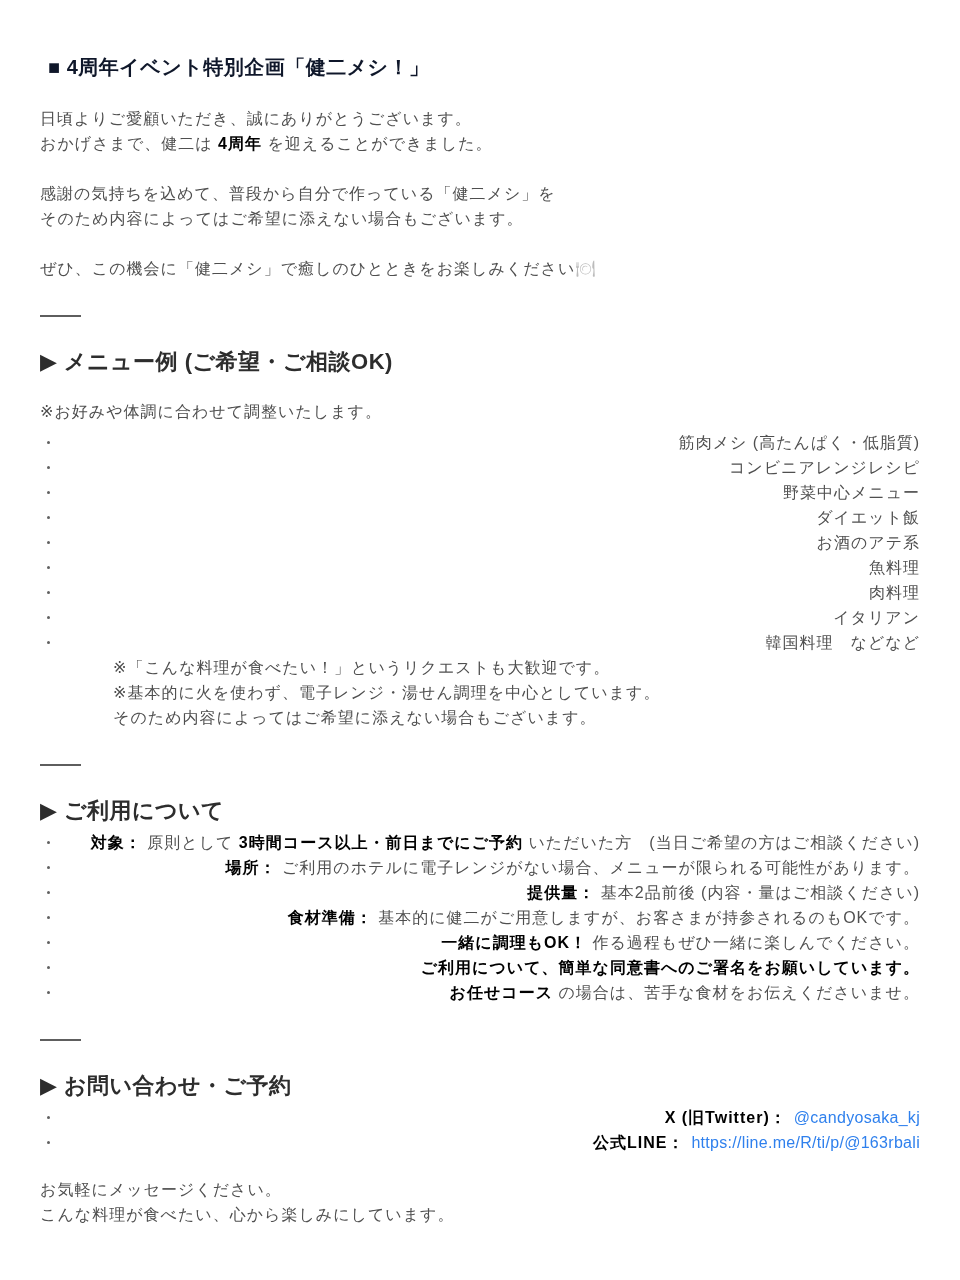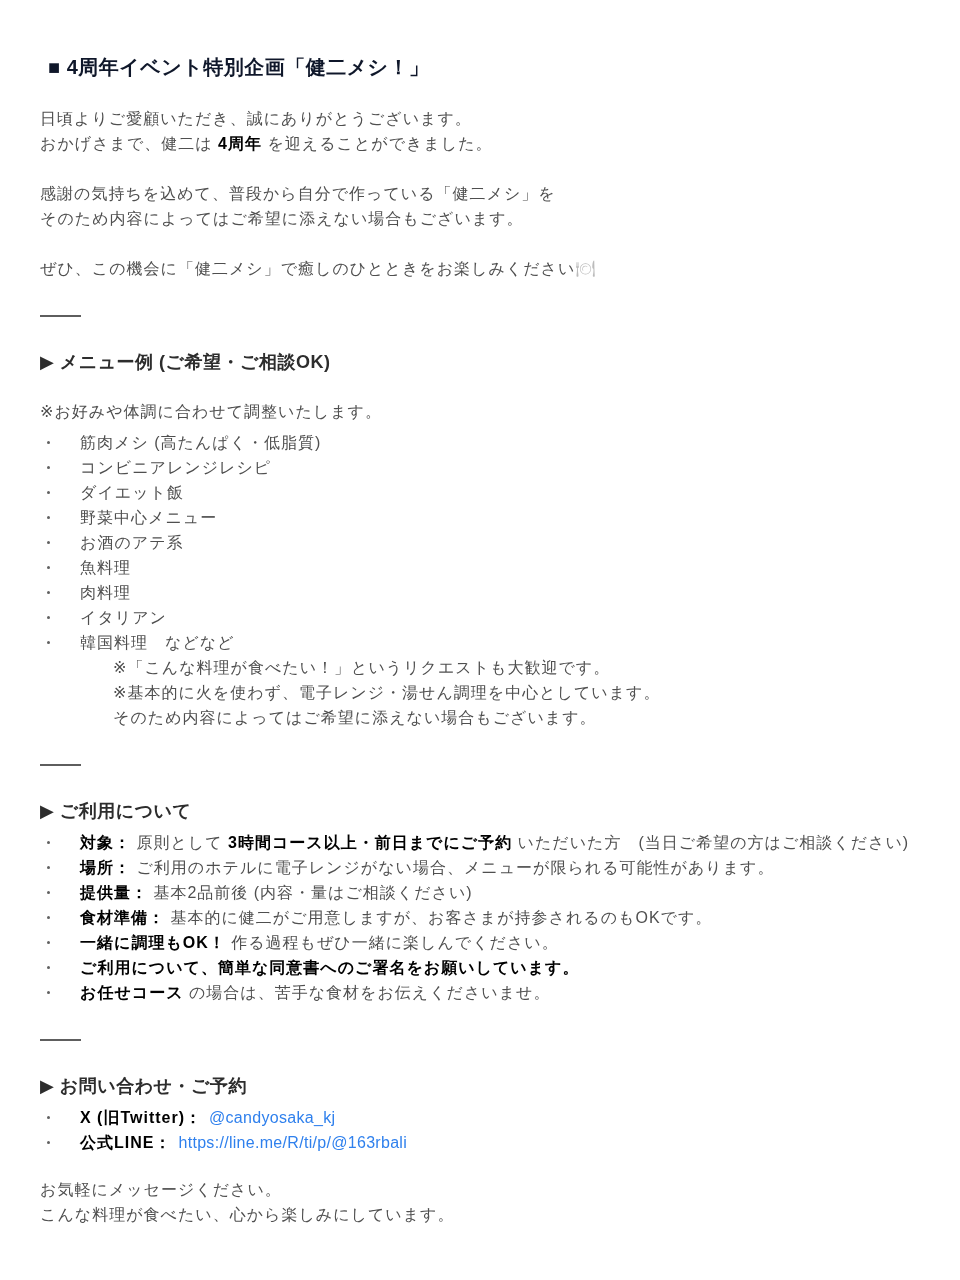--- a/index.html
+++ b/index.html
@@ -33,34 +33,35 @@
   b { color: #000000; font-weight: 700; }
   .divider {
     width: 41px;
     height: 0;
     border: none;
     border-top: 2px solid #5e5e5e;
     margin: 34px 0 0 0;
   }
   h2 {
     margin: 32px 0 0 0;
-    font-size: 18px;
+    font-size: 22px;
     line-height: 26px;
     font-weight: 700;
     color: #2d2d2d;
     letter-spacing: 0.5px;
   }
   .note {
     margin: 24px 0 0 0;
     line-height: 25px;
   }
   ul.bullet-list {
     margin: 6px 0 0 0;
     padding: 0;
     list-style: none;
+    text-align: right;
   }
   ul.bullet-list li {
     position: relative;
     padding-left: 40px;
     line-height: 25px;
   }
   ul.bullet-list li::before {
     content: "";
     position: absolute;
     left: 7px;
@@ -117,22 +118,22 @@
 
   <hr class="divider">
 
   <h2>▶ メニュー例 (ご希望・ご相談OK)</h2>
 
   <p class="note">※お好みや体調に合わせて調整いたします。</p>
 
   <ul class="bullet-list">
       <li><span>筋肉メシ (高たんぱく・低脂質)</span></li>
       <li><span>コンビニアレンジレシピ</span></li>
+      <li><span>野菜中心メニュー</span></li>
       <li><span>ダイエット飯</span></li>
-      <li><span>野菜中心メニュー</span></li>
       <li><span>お酒のアテ系</span></li>
       <li><span>魚料理</span></li>
       <li><span>肉料理</span></li>
       <li><span>イタリアン</span></li>
       <li><span>韓国料理　などなど</span></li>
     </ul>
 
   <ul class="footnote-list">
       <li><span>※「こんな料理が食べたい！」というリクエストも大歓迎です。</span></li>
       <li><span>※基本的に火を使わず、電子レンジ・湯せん調理を中心としています。</span></li>

